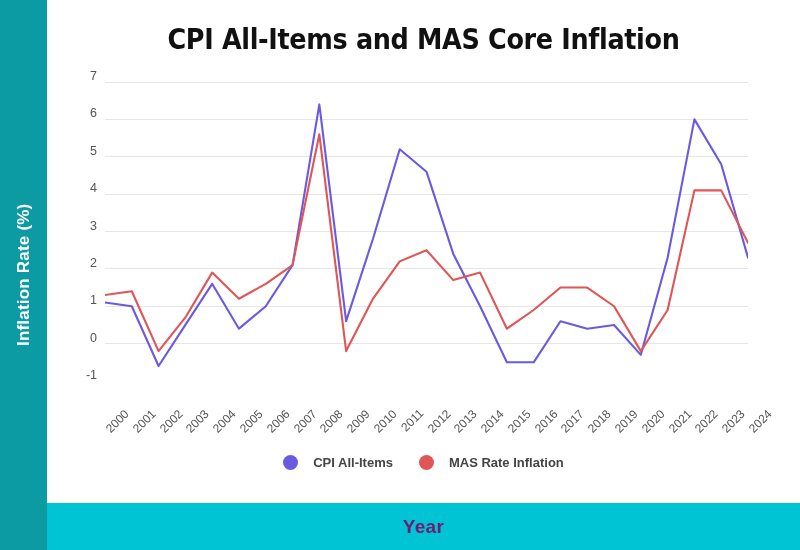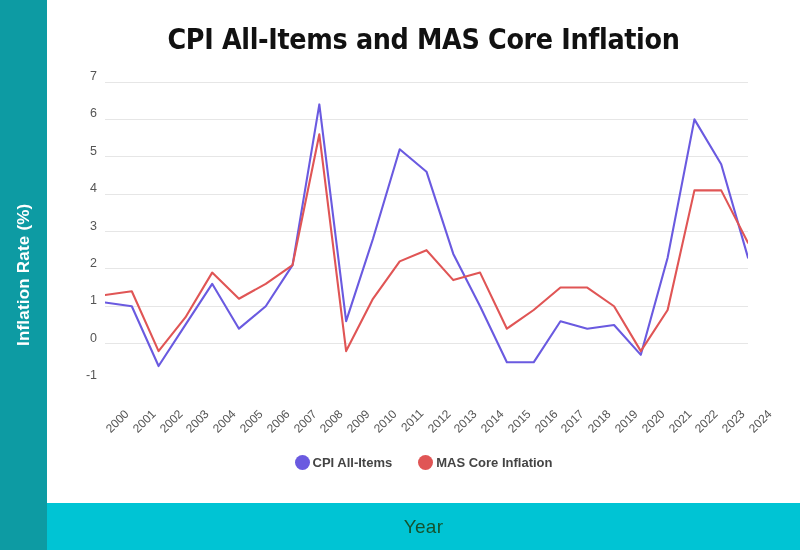--- a/index.html
+++ b/index.html
@@ -56,23 +56,23 @@
     top: 503px;
     width: 753px;
     height: 47px;
     background: #00c4d4;
     display: flex;
     align-items: center;
     justify-content: center;
     z-index: 2;
   }
   #xlabel-text {
-    color: #14532d;
+    color: #701a75;
     font-size: 19px;
-    font-weight: normal;
+    font-weight: bold;
     letter-spacing: .3px;
   }
 
   
   #card {
     position: absolute;
     left: 47px;
     top: 0;
     width: 637px;
     height: 503px;
@@ -138,21 +138,21 @@
     top: 455px;
     width: 753px;
     display: flex;
     align-items: center;
     justify-content: center;
     gap: 26px;
   }
   .legend-item {
     display: flex;
     align-items: center;
-    gap: 3px;
+    gap: 15px;
   }
   .legend-dot {
     width: 15px;
     height: 15px;
     border-radius: 50%;
     display: block;
   }
   .legend-label {
     font-size: 13px;
     color: #444444;
@@ -236,18 +236,18 @@
         <div class="xtick" style="left: 652px;">2024</div>
       </div>
 
     <div id="legend">
         <div class="legend-item">
           <span class="legend-dot" style="background: rgb(106, 90, 224);"></span>
           <span class="legend-label">CPI All-Items</span>
         </div>
         <div class="legend-item">
           <span class="legend-dot" style="background: rgb(224, 85, 85);"></span>
-          <span class="legend-label">MAS Core Inflation</span>
+          <span class="legend-label">MAS Rate Inflation</span>
         </div>
       </div>
 
   </div>
 </div>
 
 </body></html>

